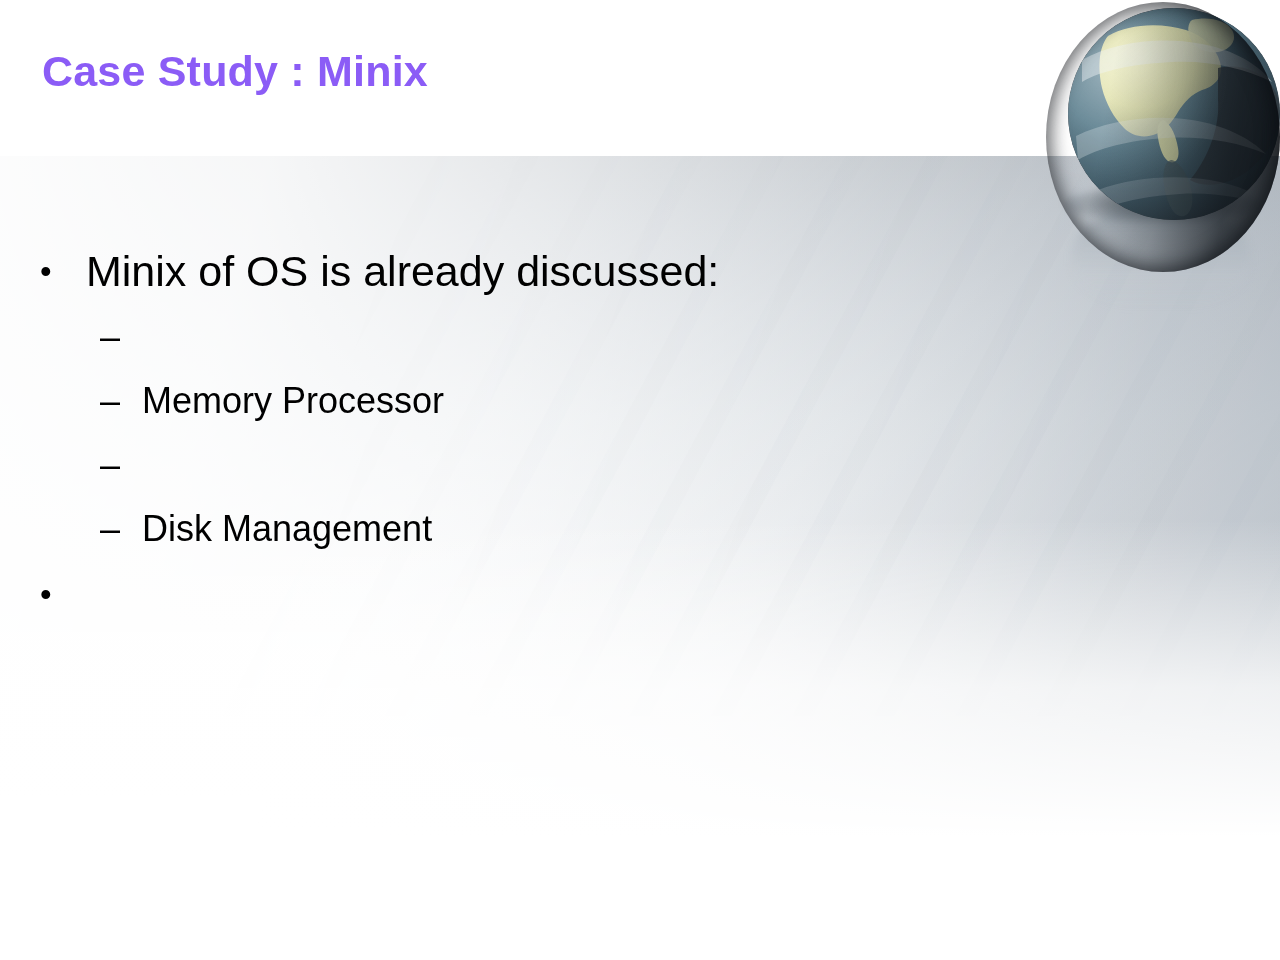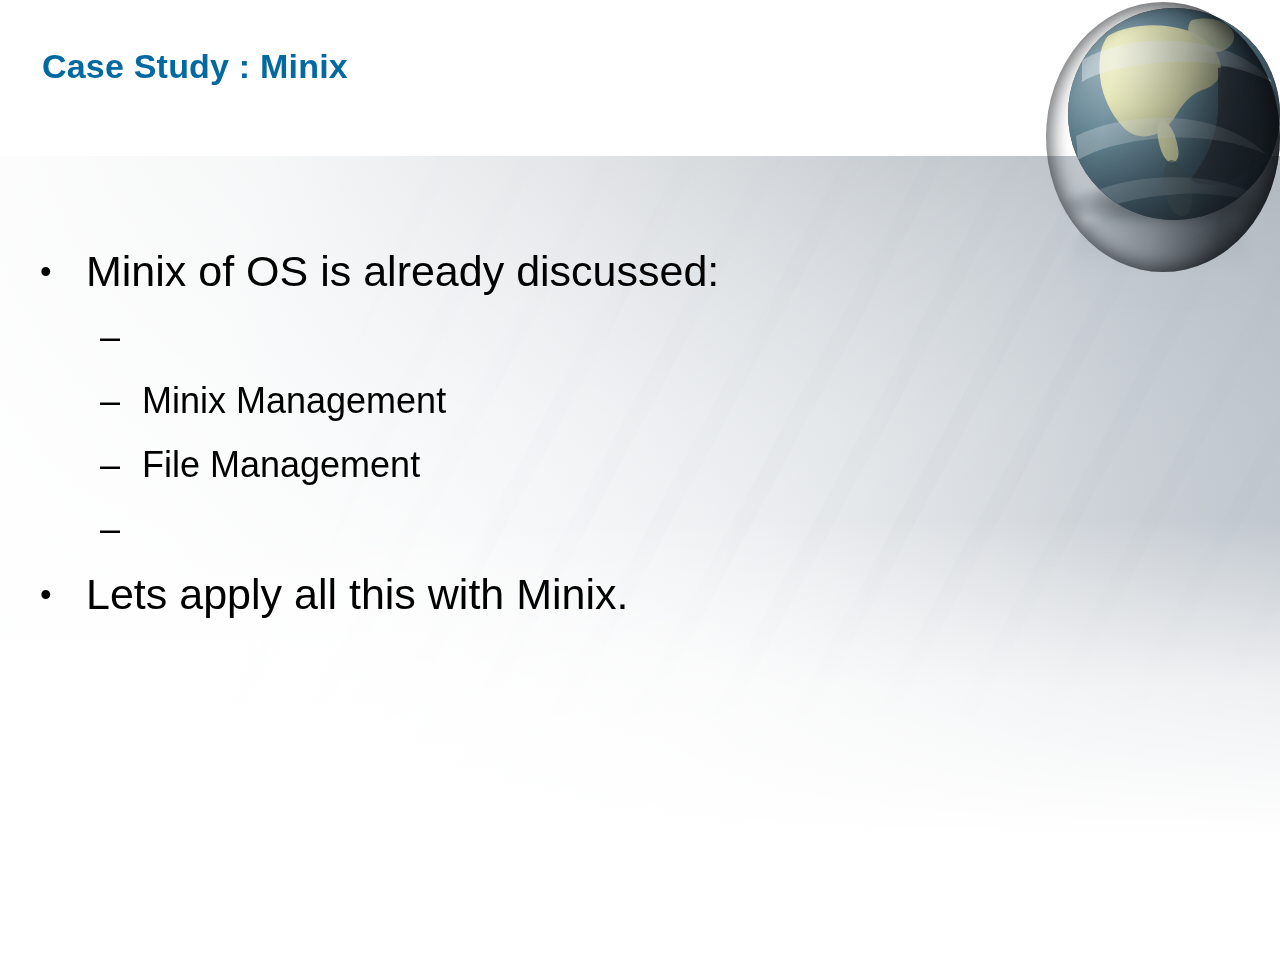--- a/index.html
+++ b/index.html
@@ -179,23 +179,23 @@
     border-radius: 50%;
     box-shadow: inset 0 0 18px 5px rgba(8,12,16,0.62);
   }
 
   
   .title {
     position: absolute;
     left: 42px;
     top: 47px;
     z-index: 8;
-    font-size: 34px;
+    font-size: 43px;
     font-weight: bold;
-    color: #0369a1;
+    color: #8b5cf6;
     letter-spacing: 0.2px;
     white-space: nowrap;
     line-height: 1.12;
   }
 
   
   .body {
     position: absolute;
     left: 0;
     top: 238px;
@@ -310,32 +310,31 @@
       <span class="marker">•</span>
       <span class="text">Minix of OS is already discussed:</span>
     </div>
 
     <div class="row lvl2">
       <span class="marker">–</span>
     </div>
 
     <div class="row lvl2">
       <span class="marker">–</span>
-      <span class="text">Minix Management</span>
+      <span class="text">Memory Processor</span>
     </div>
 
     <div class="row lvl2">
       <span class="marker">–</span>
-      <span class="text">File Management</span>
     </div>
 
     <div class="row lvl2">
       <span class="marker">–</span>
+      <span class="text">Disk Management</span>
     </div>
 
     <div class="row lvl1">
       <span class="marker">•</span>
-      <span class="text">Lets apply all this with Minix.</span>
     </div>
 
   </div>
 
 </div>
 
 </body></html>

